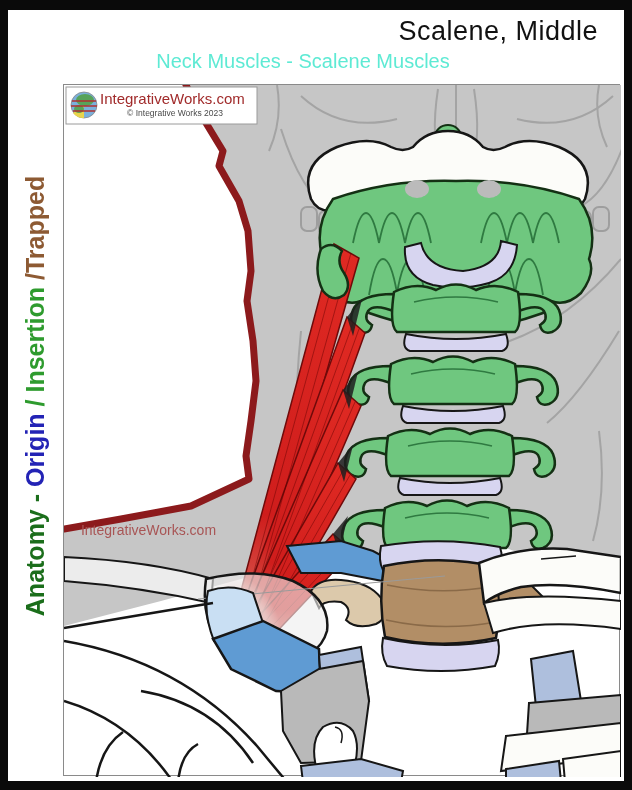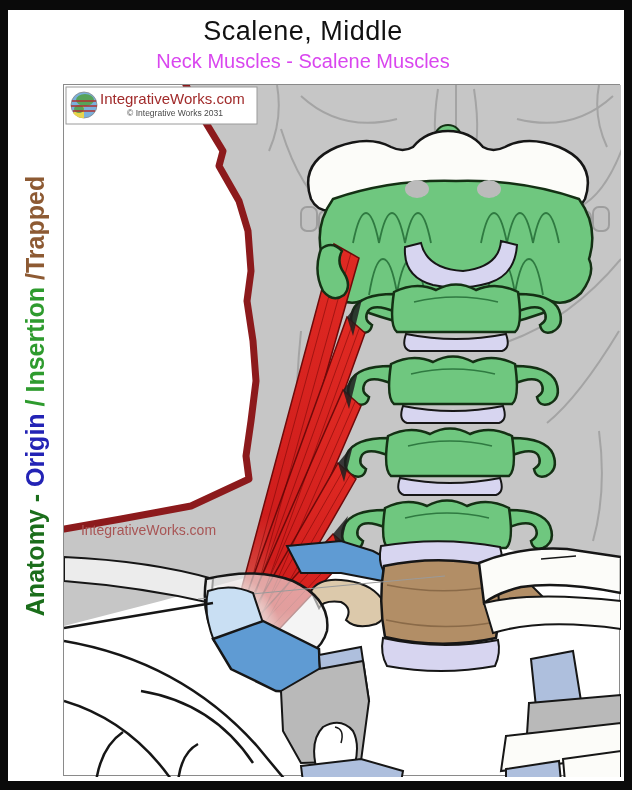--- a/index.html
+++ b/index.html
@@ -2,26 +2,26 @@
 <html><head>
 <meta charset="utf-8">
 <style>
   html,body{margin:0;padding:0;}
   body{
     width:632px;height:790px;position:relative;background:#0a0a0a;
     font-family:"Liberation Sans", sans-serif;overflow:hidden;
   }
   .panel{position:absolute;left:8px;top:10px;width:616px;height:771px;background:#ffffff;}
   .page-title{
-    position:absolute;left:8px;top:16px;width:590px;text-align:center;
+    position:absolute;left:8px;top:16px;width:590px;text-align:right;
     font-size:27px;color:#111;letter-spacing:.5px;
   }
   .page-subtitle{
     position:absolute;left:8px;top:50px;width:590px;text-align:center;
-    font-size:20px;color:#d946ef;
+    font-size:20px;color:#5eead4;
   }
   .side-label{
     position:absolute;left:-242px;top:379px;width:560px;height:34px;
     transform:rotate(-90deg);transform-origin:center center;
     text-align:center;font-size:25px;font-weight:bold;white-space:pre;
   }
   .seg-anatomy,.seg-dash{color:#1b6e1b;}
   .seg-origin{color:#2323b5;}
   .seg-slash1,.seg-insertion{color:#2e9b2e;}
   .seg-trapped{color:#8d5a33;}
@@ -227,17 +227,17 @@
     <path d="M 63,700 Q 130,720 172,781"></path>
     <path d="M 140,690 Q 212,702 252,762"></path>
     <path d="M 95,781 Q 100,746 122,731"></path>
     <path d="M 177,781 Q 180,752 197,743"></path>
     <path d="M 63,627 Q 150,612 212,602"></path>
   </g>
 </svg>
 </div>
 
 <div class="logo-text">IntegrativeWorks.com</div>
-<div class="logo-copyright">© Integrative Works 2031</div>
+<div class="logo-copyright">© Integrative Works 2023</div>
 
 <div class="watermark">
   <div>IntegrativeWorks.com</div>
 </div>
 
 </body></html>

